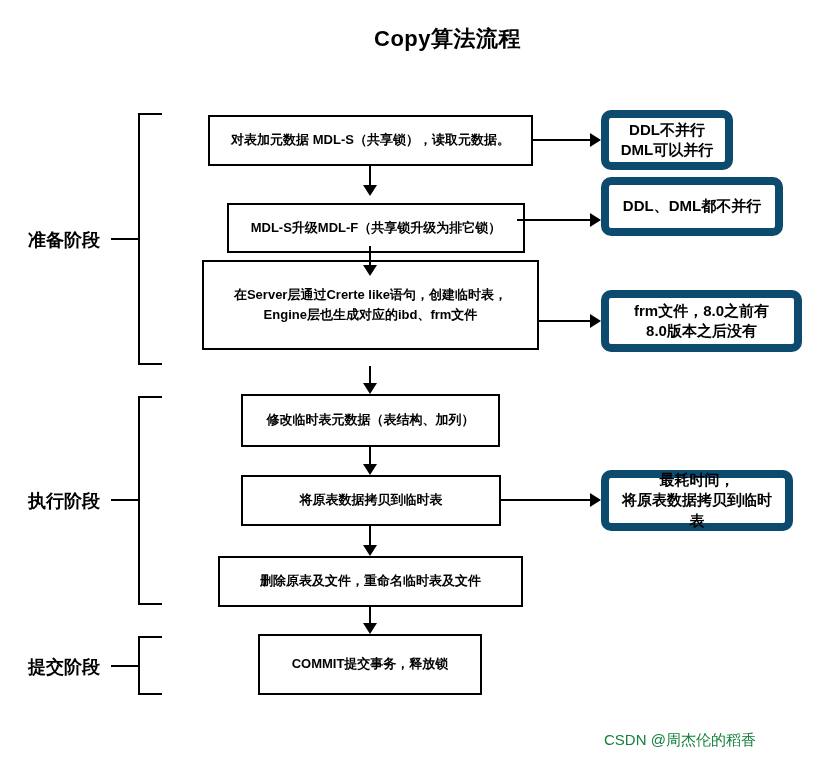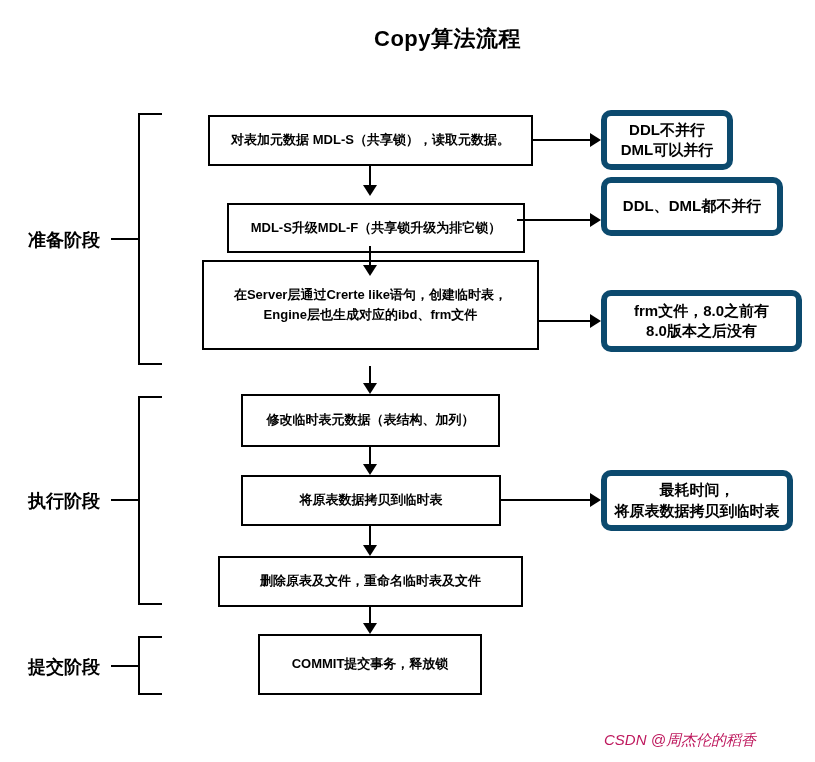--- a/index.html
+++ b/index.html
@@ -28,21 +28,21 @@
     display:flex;align-items:center;justify-content:center;
     text-align:center;
     font-size:13px;font-weight:bold;
     line-height:1.55;
     white-space:pre-line;
     padding:2px 0;
   }
   .note{
     position:absolute;
     box-sizing:border-box;
-    border:6px solid #0c4a6e;
+    border:8px solid #0c4a6e;
     border-radius:10px;
     background:#fff;
     display:flex;align-items:center;justify-content:center;
     text-align:center;
     font-size:15px;font-weight:bold;
     line-height:1.35;
     white-space:pre-line;
     padding:2px 6px;
   }
   .phase-label{
@@ -86,23 +86,22 @@
     position:absolute;
     right:-10px;top:-6px;
     border-top:7px solid transparent;
     border-bottom:7px solid transparent;
     border-left:11px solid #000;
   }
   .watermark{
     position:absolute;
     left:604px;top:731px;
     font-size:15px;
-    color:#be185d;
+    color:#15803d;
     white-space:nowrap;
-    font-style:italic;
   }
 
   
   #step1{left:208px;top:115px;width:325px;height:51px;}
   #step2{left:227px;top:203px;width:298px;height:50px;}
   #step3{left:202px;top:260px;width:337px;height:90px;}
   #step4{left:241px;top:394px;width:259px;height:53px;}
   #step5{left:241px;top:475px;width:260px;height:51px;}
   #step6{left:218px;top:556px;width:305px;height:51px;}
   #step7{left:258px;top:634px;width:224px;height:61px;}

